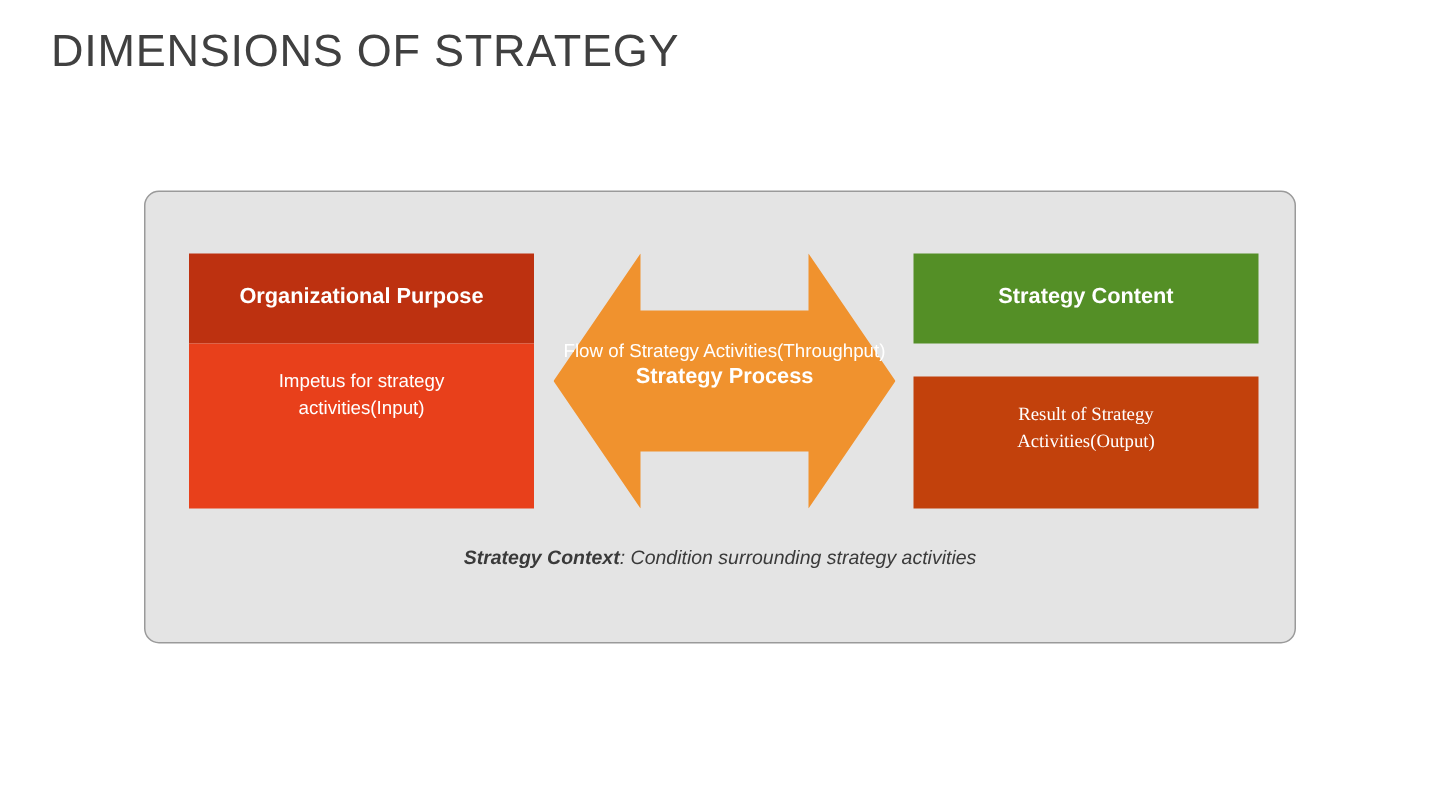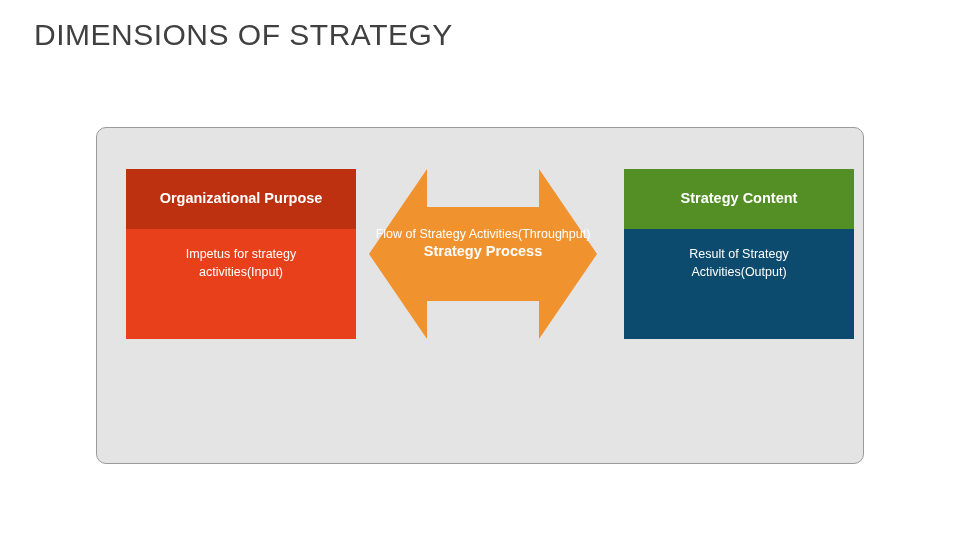--- a/index.html
+++ b/index.html
@@ -32,38 +32,38 @@
     color: #404040;
     white-space: nowrap;
   }
 
   
   #diagram-container {
     position: absolute;
     left: 96px;
     top: 127px;
     width: 768px;
-    height: 337px;
+    height: 302px;
     background: #e4e4e4;
     border: 1.5px solid #9a9a9a;
     border-radius: 10px;
     box-sizing: border-box;
   }
 
   
   .side-box {
     position: absolute;
     width: 230px;
     height: 170px;
     top: 41px;
     display: flex;
     flex-direction: column;
   }
   #purpose-box  { left: 29px; }
-  #content-box  { left: 527px; }
+  #content-box  { left: 512px; gap: 22px; }
 
   .box-header {
     height: 60px;
     flex: 0 0 60px;
     display: flex;
     align-items: center;
     justify-content: center;
     color: #ffffff;
     font-size: 14.5px;
     font-weight: bold;
@@ -80,21 +80,21 @@
     color: #ffffff;
     font-size: 12.5px;
     text-align: center;
     line-height: 1.45;
   }
   .box-body span { display: block; max-width: 180px; }
 
   #purpose-box .box-header { background: #bd3110; }
   #purpose-box .box-body   { background: #e8401b; }
   #content-box .box-header { background: #548f26; }
-  #content-box .box-body   { background: #0c4a6e; }
+  #content-box .box-body   { background: #c2410c; font-family: Liberation Serif, serif; }
 
   
   #process-arrow {
     position: absolute;
     left: 272px;
     top: 41px;
     width: 228px;
     height: 170px;
   }
   #process-arrow svg {
@@ -169,15 +169,18 @@
       </div>
     </div>
 
     <div class="side-box" id="content-box">
       <div class="box-header">Strategy Content</div>
       <div class="box-body">
         <span>Result of Strategy Activities(Output)</span>
       </div>
     </div>
 
+    <div id="context-caption">
+      <span id="context-label">Strategy Context</span><span id="context-separator">: </span><span id="context-desc">Condition surrounding strategy activities</span>
+    </div>
 
   </div>
 </div>
 
 </body></html>

